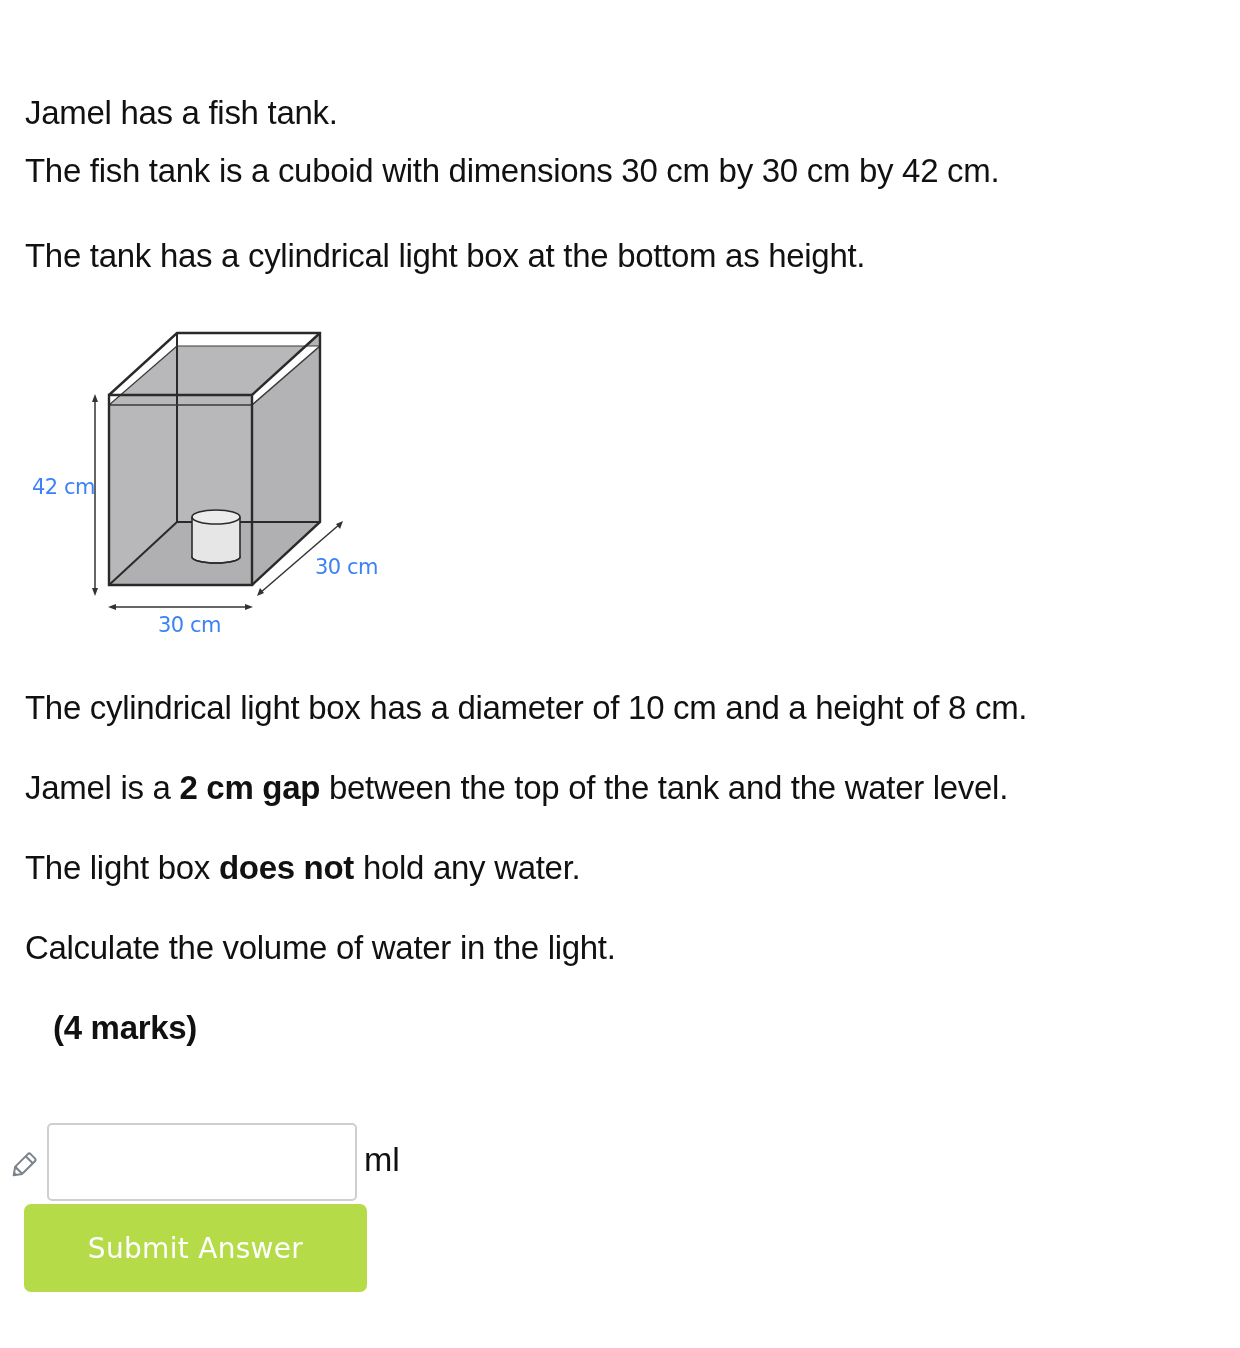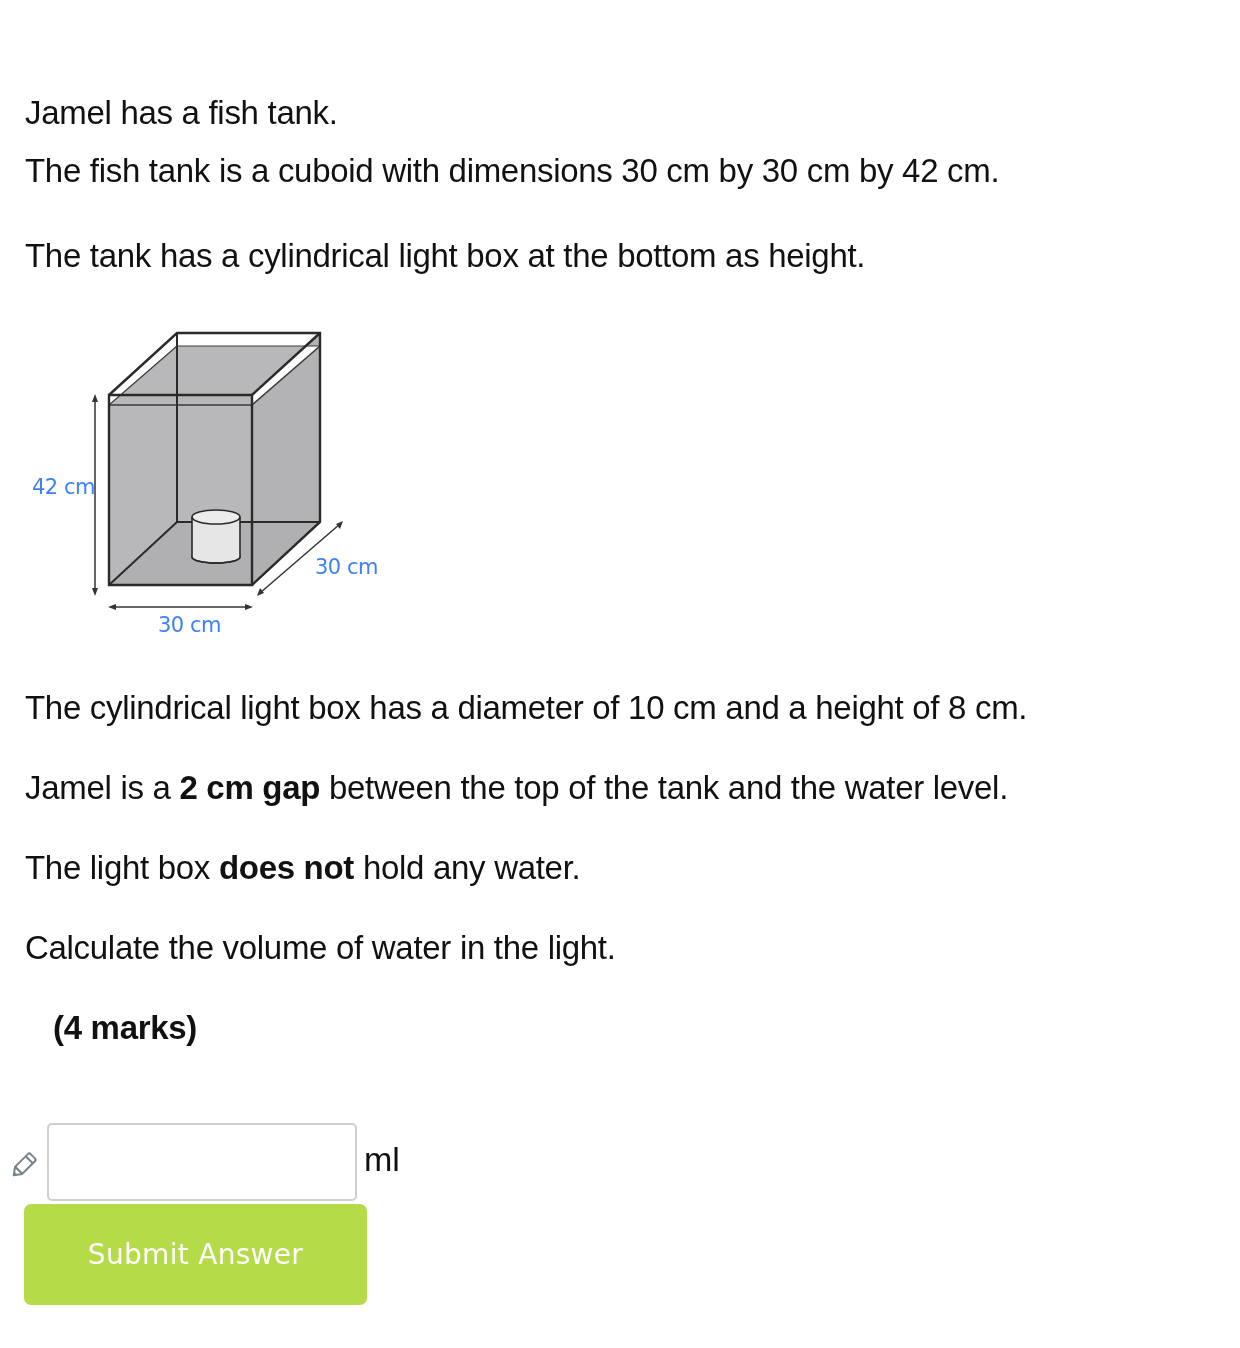--- a/index.html
+++ b/index.html
@@ -94,21 +94,21 @@
       top: 16px;
       font-size: 34px;
       line-height: 40px;
       color: #111111;
     }
     .submit-btn {
       position: absolute;
       left: 24px;
       top: 1204px;
       width: 343px;
-      height: 101px;
+      height: 88px;
       border: none;
       border-radius: 7px;
       background: #b5dc48;
       color: #ffffff;
       font-family: "DejaVu Sans", sans-serif;
       font-size: 28px;
       font-weight: normal;
       letter-spacing: 0.3px;
       cursor: pointer;
     }

